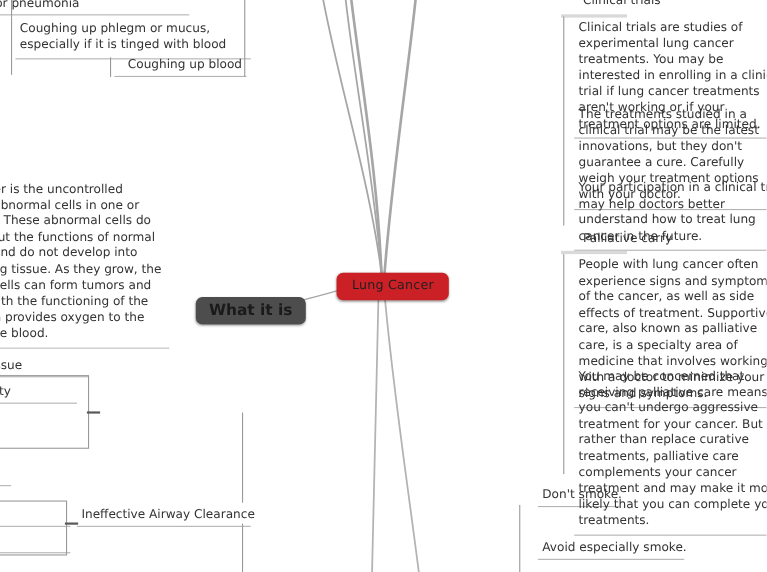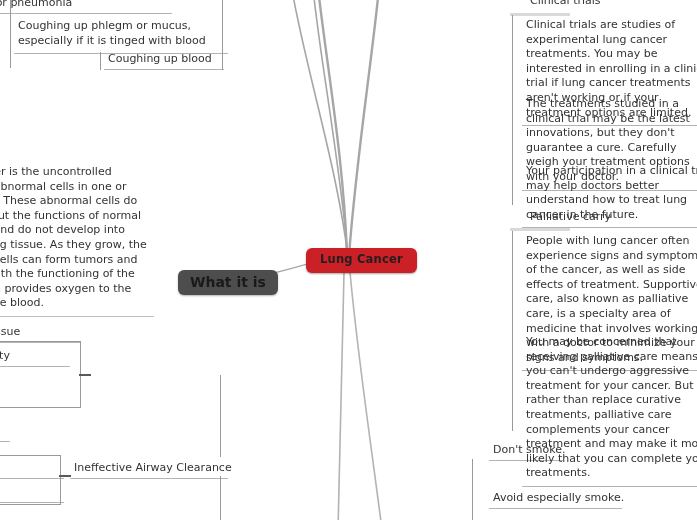--- a/index.html
+++ b/index.html
@@ -26,21 +26,21 @@
     height: 520px;
     pointer-events: none;
   }
 
   
   .root-node {
     position: absolute;
     background: #cc2027;
     color: #231f20;
     font-size: 11.5px;
-    font-weight: bold;
+    font-weight: normal;
     letter-spacing: .2px;
     border-radius: 6px;
     padding: 6px 14px 7px 14px;
     box-shadow: 0 1px 2px rgba(0,0,0,.35);
     white-space: nowrap;
     line-height: 1;
   }
 
   
   .pill-node {
@@ -113,21 +113,21 @@
       <path d="M344,272 C342,360 340,450 338,530"></path>
       <path d="M350,272 C358,360 372,450 382,530"></path>
     </g>
     <path d="M240,280 C268,276 300,266 318,261" fill="none" stroke="#a6a6a6" stroke-width="1.2"></path>
   </svg>
 
   <div class="uline" style="left:-66px; top:-4px; width:230px;">bronchitis or pneumonia</div>
 
   <div class="para wrap" style="left:14px; top:16px; width:206px;">Coughing up phlegm or mucus, especially if it is tinged with blood</div>
 
-  <div class="uline" style="left:104px; top:52px; width:112px; ">Coughing up blood</div>
+  <div class="uline" style="left:104px; top:52px; width:112px; text-align:right;">Coughing up blood</div>
 
   <div class="vrule" style="left:10px; top:-6px; height:22px;"></div>
   <div class="vrule" style="left:222px; top:-6px; height:76px;"></div>
   <div class="vrule" style="left:10px; top:16px; height:52px;"></div>
   <div class="vrule" style="left:100px; top:52px; height:18px;"></div>
 
   <div class="para" style="left:-66px; top:162px; width:212px; border-bottom:1px solid #bfbfbf;">Lung cancer is the uncontrolled growth of abnormal cells in one or both lungs. These abnormal cells do not carry out the functions of normal lung cells and do not develop into healthy lung tissue. As they grow, the abnormal cells can form tumors and interfere with the functioning of the lung, which provides oxygen to the body via the blood.</div>
 
   <div class="pill-node" style="left:178px; top:270px;">What it is</div>
 

